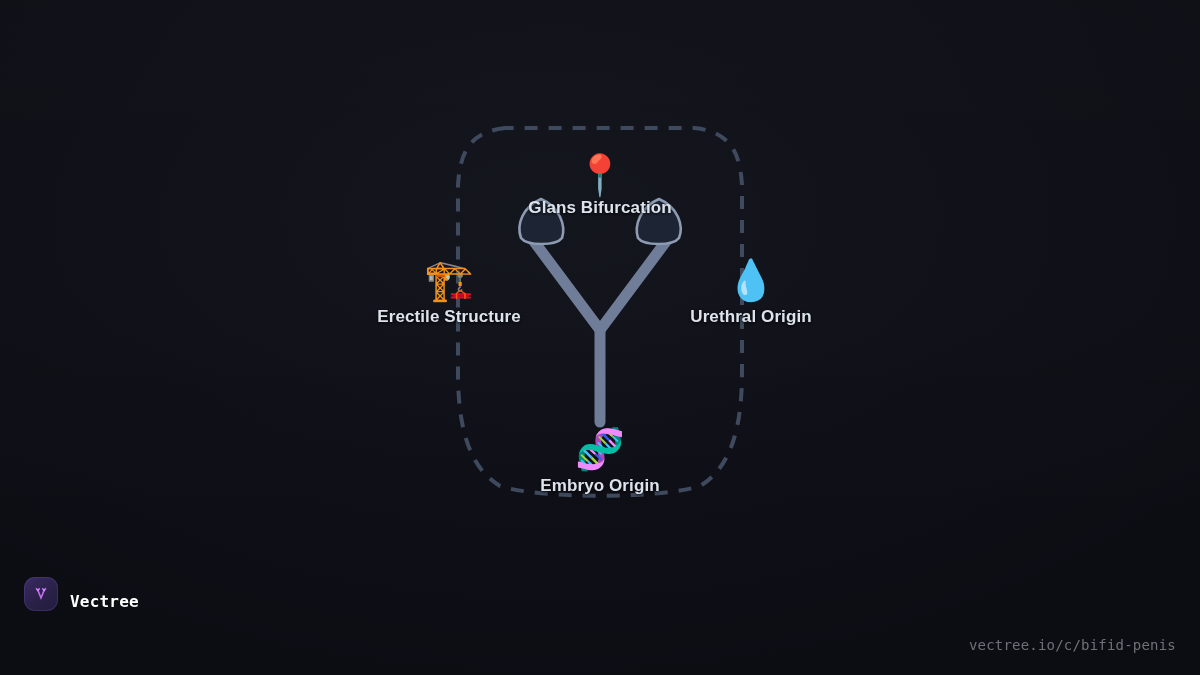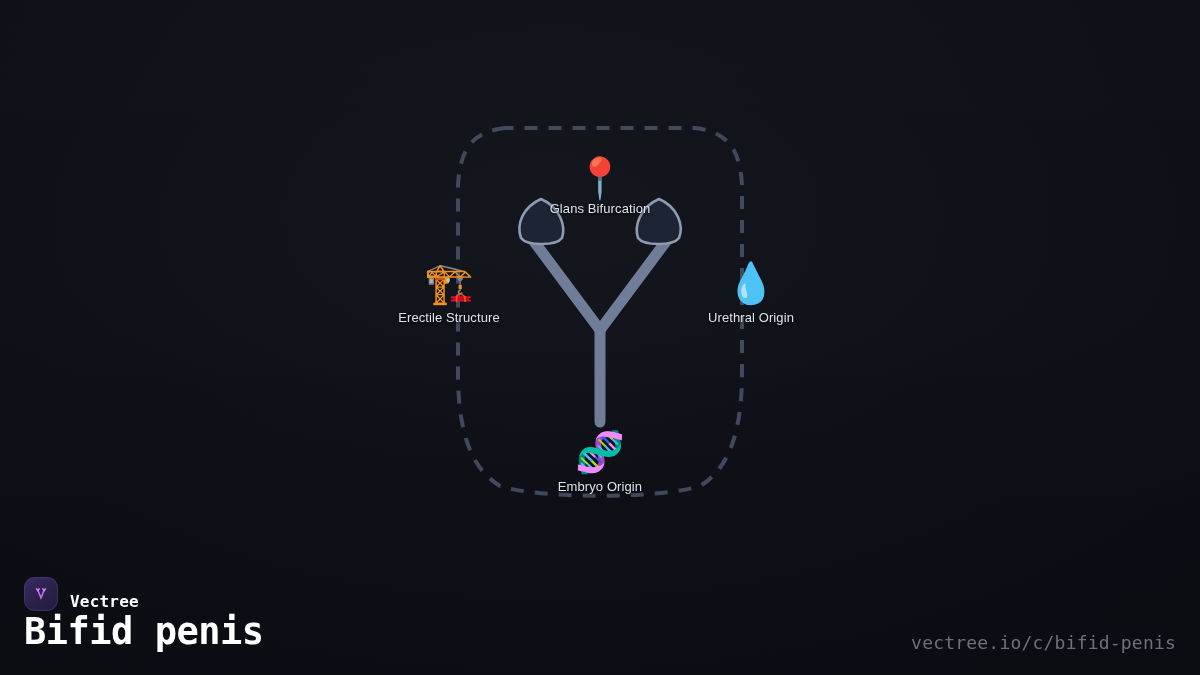--- a/index.html
+++ b/index.html
@@ -36,22 +36,22 @@
     transform:translate(-50%,-50%);
     white-space:nowrap;
   }
   .node .glyph{
     font-size:40px; line-height:46px;
     font-family:"DejaVu Sans", sans-serif;
     text-align:center;
   }
   .node .lbl{
     margin-top:4px;
-    font-size:13px;
-    font-weight:normal;
+    font-size:17px;
+    font-weight:bold;
     color:#dde3ec;
     letter-spacing:.1px;
     text-shadow:0 1px 3px rgba(0,0,0,.85);
   }
   .node.center-label .lbl{ margin-top:0; }
 
   
   #footer{
     position:absolute; left:0; bottom:0; width:1200px; height:115px;
   }
@@ -71,21 +71,21 @@
   }
   #title{
     position:absolute; left:24px; top:50px;
     font-family:"DejaVu Sans Mono","Liberation Mono",monospace;
     font-size:37px; font-weight:bold; color:#ffffff;
     letter-spacing:-.5px;
   }
   #url{
     position:absolute; right:24px; bottom:22px;
     font-family:"DejaVu Sans Mono","Liberation Mono",monospace;
-    font-size:18px; color:#6e7179; letter-spacing:.2px;
+    font-size:14px; color:#6e7179; letter-spacing:.2px;
   }
 </style>
 </head>
 <body>
 
 <div id="stage">
 
   <div id="diagram">
     <svg viewBox="0 0 1200 560" xmlns="http://www.w3.org/2000/svg">
 
@@ -147,18 +147,17 @@
             <path d="M6.6 5.6 L8.2 7.4 L10.0 5.8"></path>
             <path d="M14.0 5.8 L15.8 7.4 L17.4 5.6"></path>
           </g>
           <circle cx="8.2" cy="7.4" r="1.3" fill="#d98bff"></circle>
           <circle cx="15.8" cy="7.4" r="1.3" fill="#d98bff"></circle>
         </svg>
       </div>
       <span id="brandname">Vectree</span>
     </div>
 
-    <div id="title">Bifid penis</div>
 
     <div id="url">vectree.io/c/bifid-penis</div>
   </div>
 
 </div>
 
 </body></html>

